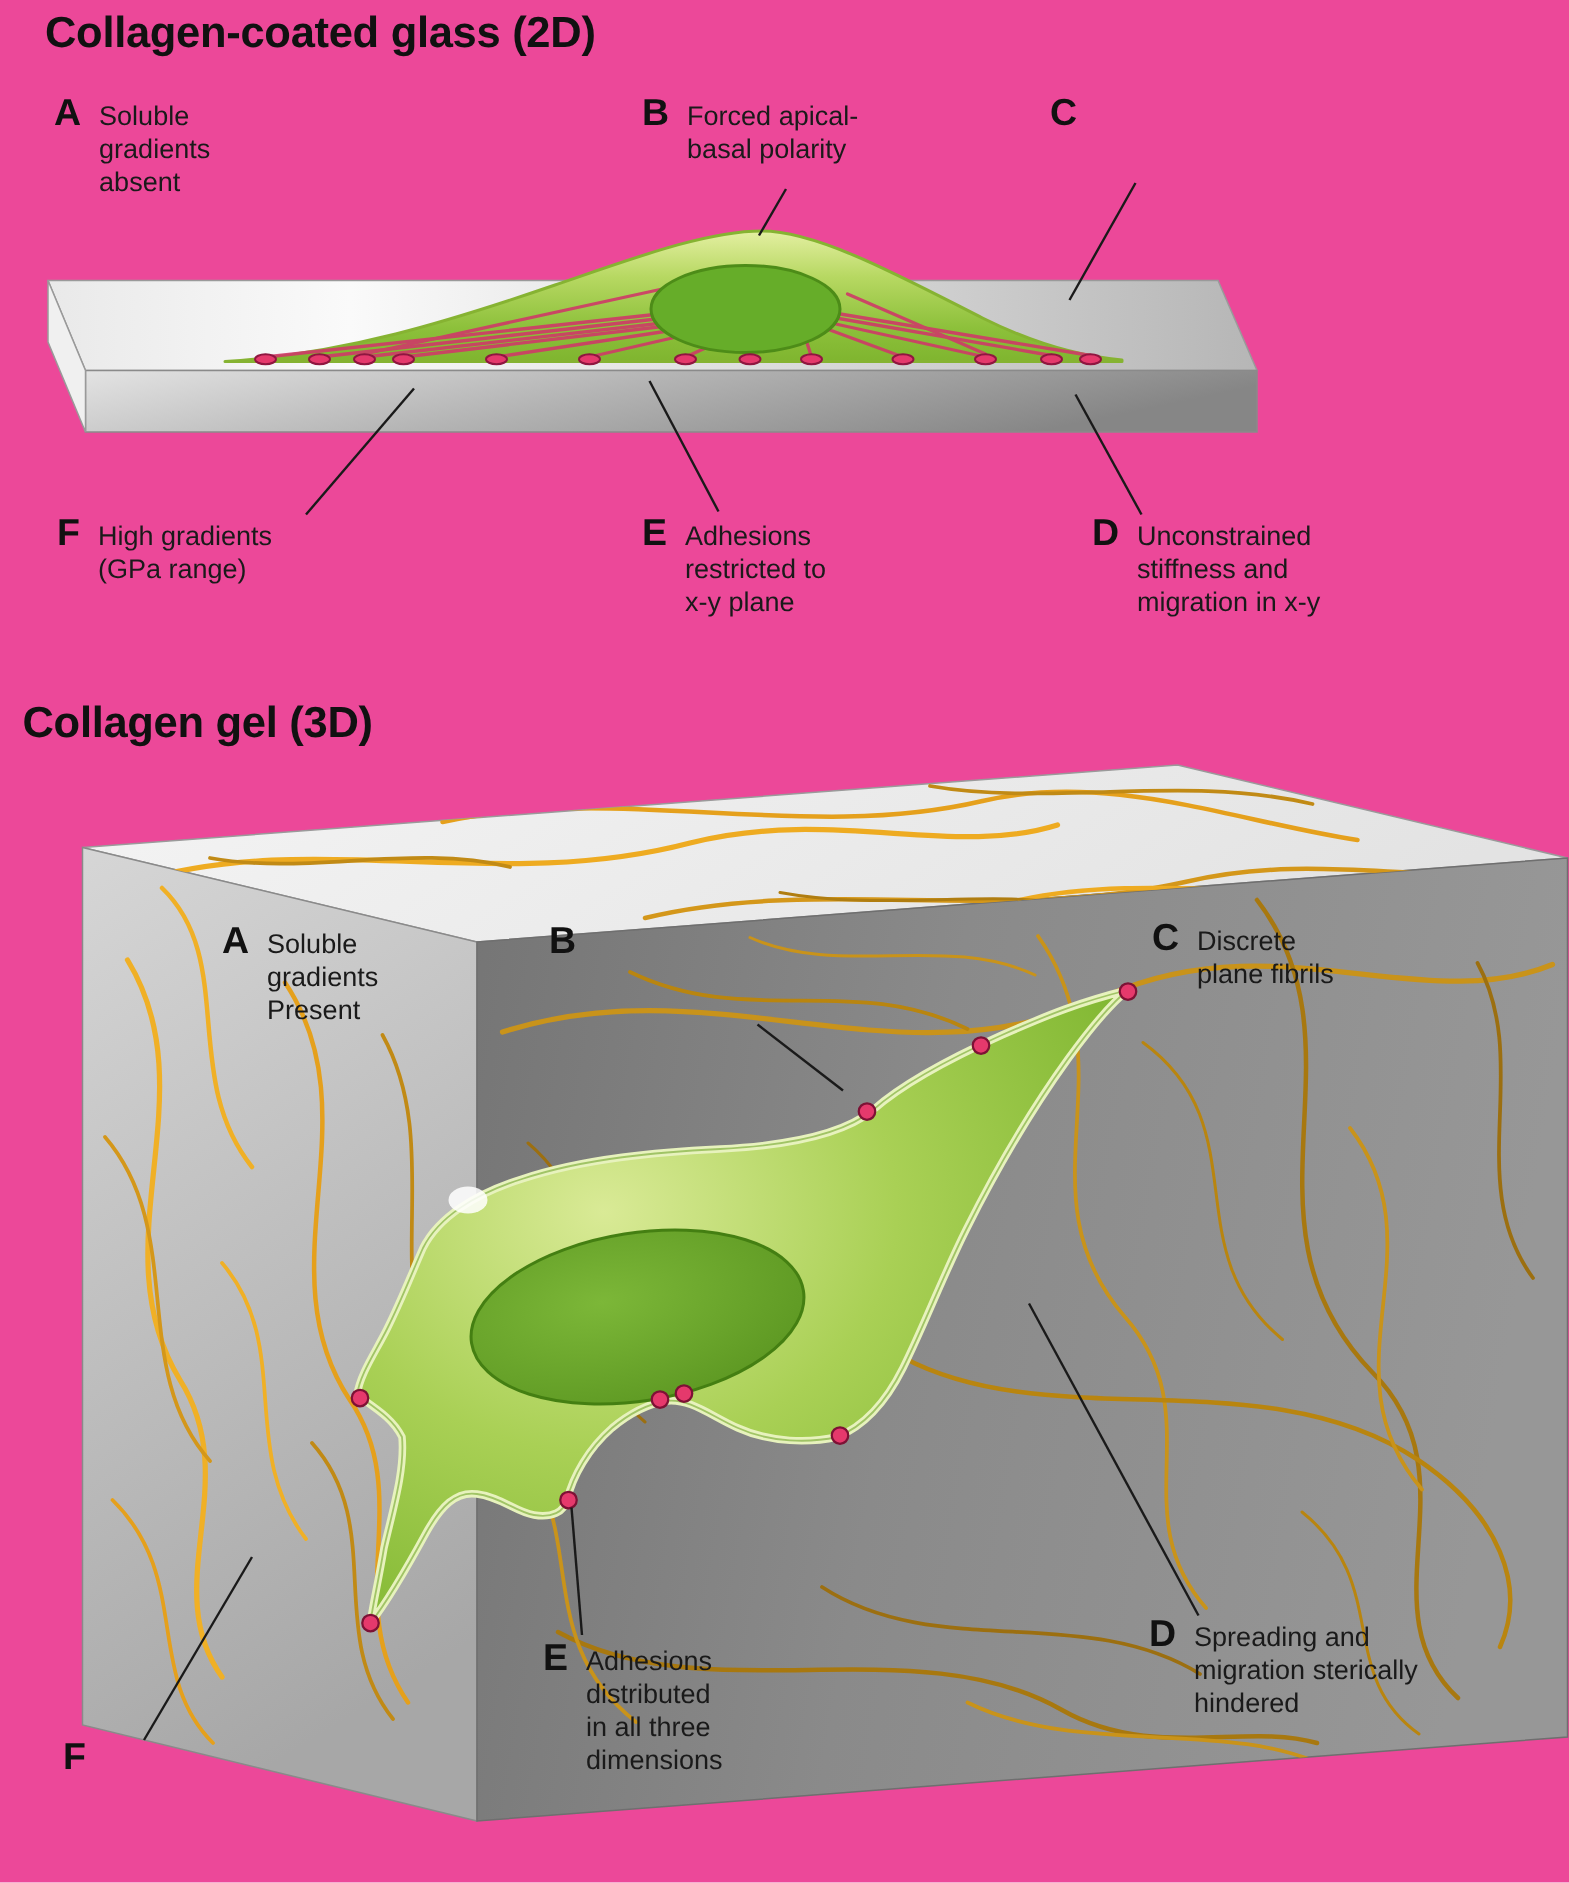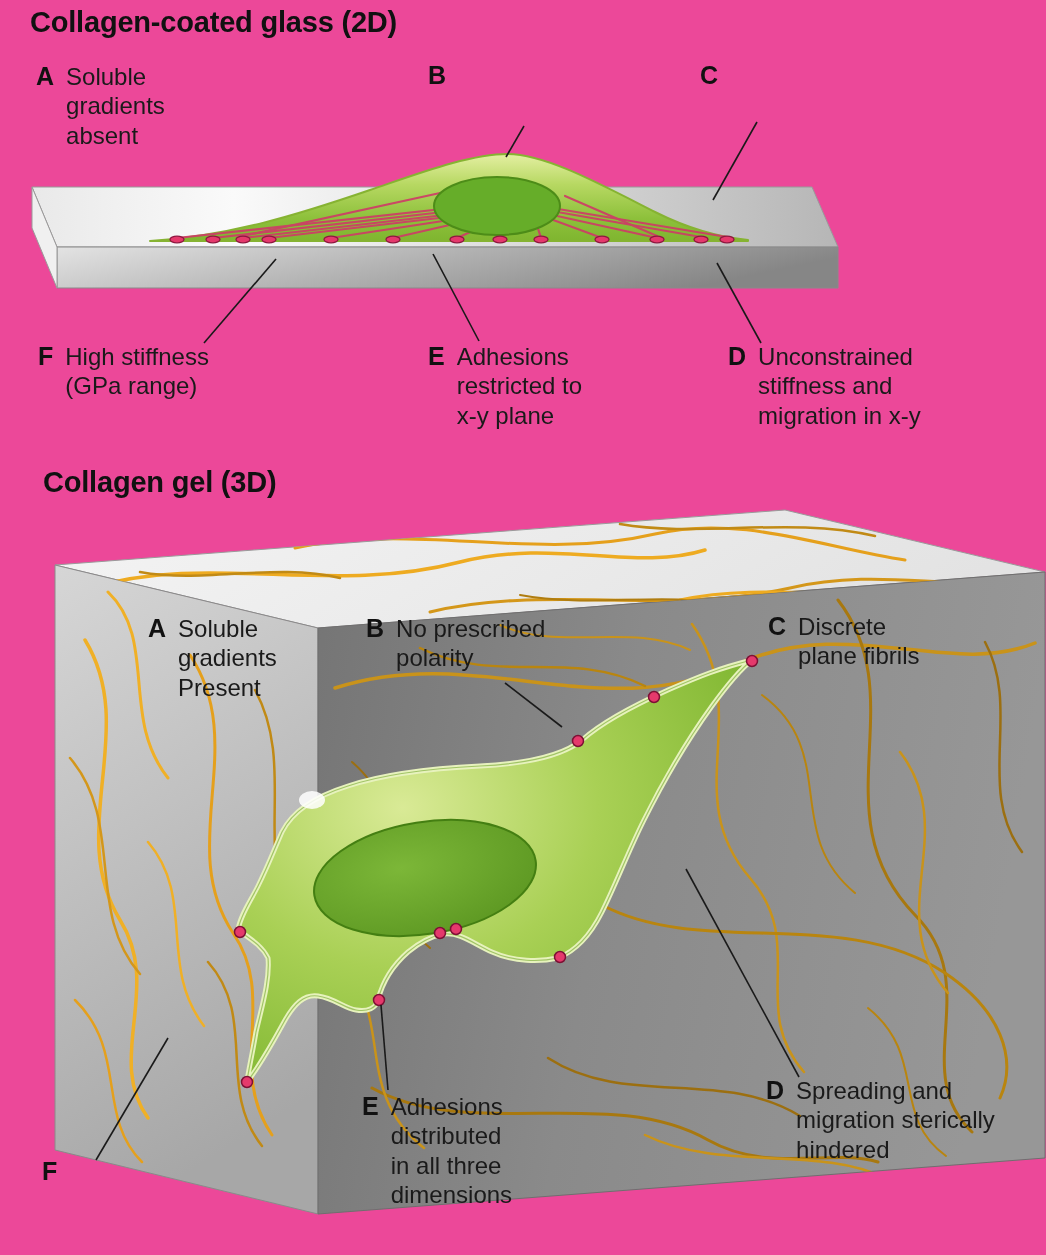--- a/index.html
+++ b/index.html
@@ -2,21 +2,21 @@
 <html><head>
 <meta charset="utf-8">
 <style>
   html,body{margin:0;padding:0;background:#ffffff;}
   body{width:1046px;height:1255px;font-family:"Liberation Sans",sans-serif;color:#1a1a1a;}
   .figure{position:relative;width:1046px;height:1255px;background:#ec4899;overflow:hidden;}
   .figure svg{position:absolute;left:0;top:0;}
   .section-title{position:absolute;font-size:29px;font-weight:700;letter-spacing:-0.2px;color:#111;}
   .label{position:absolute;display:flex;align-items:baseline;gap:12px;}
   .label .letter{font-weight:700;font-size:25px;line-height:1.05;color:#111;}
-  .label .text{font-size:24px;line-height:1.22;white-space:pre-line;color:#1a1a1a;}
+  .label .text{font-size:18px;line-height:1.22;white-space:pre-line;color:#1a1a1a;}
 </style>
 </head>
 <body>
 
 <div class="figure">
 
   <svg width="1046" height="1255" viewBox="0 0 1046 1255">
     <defs>
       <linearGradient id="slabTop" x1="0" y1="0" x2="1" y2="0">
         <stop offset="0" stop-color="#e9e9e9"></stop>
@@ -202,54 +202,54 @@
   <div class="section-title" style="left:30px;top:6px">Collagen-coated glass (2D)</div>
 
   <div class="label" style="left:36px;top:62px">
     <span class="letter">A</span>
     <span class="text">Soluble
 gradients
 absent</span>
   </div>
   <div class="label" style="left:428px;top:62px">
     <span class="letter">B</span>
+    <span class="text">Forced apical-
+basal polarity</span>
   </div>
   <div class="label" style="left:700px;top:62px">
     <span class="letter">C</span>
   </div>
   <div class="label" style="left:38px;top:342px">
     <span class="letter">F</span>
-    <span class="text">High stiffness
+    <span class="text">High gradients
 (GPa range)</span>
   </div>
   <div class="label" style="left:428px;top:342px">
     <span class="letter">E</span>
     <span class="text">Adhesions
 restricted to
 x-y plane</span>
   </div>
   <div class="label" style="left:728px;top:342px">
     <span class="letter">D</span>
     <span class="text">Unconstrained
 stiffness and
 migration in x-y</span>
   </div>
 
-  <div class="section-title" style="left:43px;top:466px">Collagen gel (3D)</div>
+  <div class="section-title" style="left:15px;top:466px">Collagen gel (3D)</div>
 
   <div class="label" style="left:148px;top:614px">
     <span class="letter">A</span>
     <span class="text">Soluble
 gradients
 Present</span>
   </div>
   <div class="label" style="left:366px;top:614px">
     <span class="letter">B</span>
-    <span class="text">No prescribed
-polarity</span>
   </div>
   <div class="label" style="left:768px;top:612px">
     <span class="letter">C</span>
     <span class="text">Discrete
 plane fibrils</span>
   </div>
   <div class="label" style="left:362px;top:1092px">
     <span class="letter">E</span>
     <span class="text">Adhesions
 distributed

